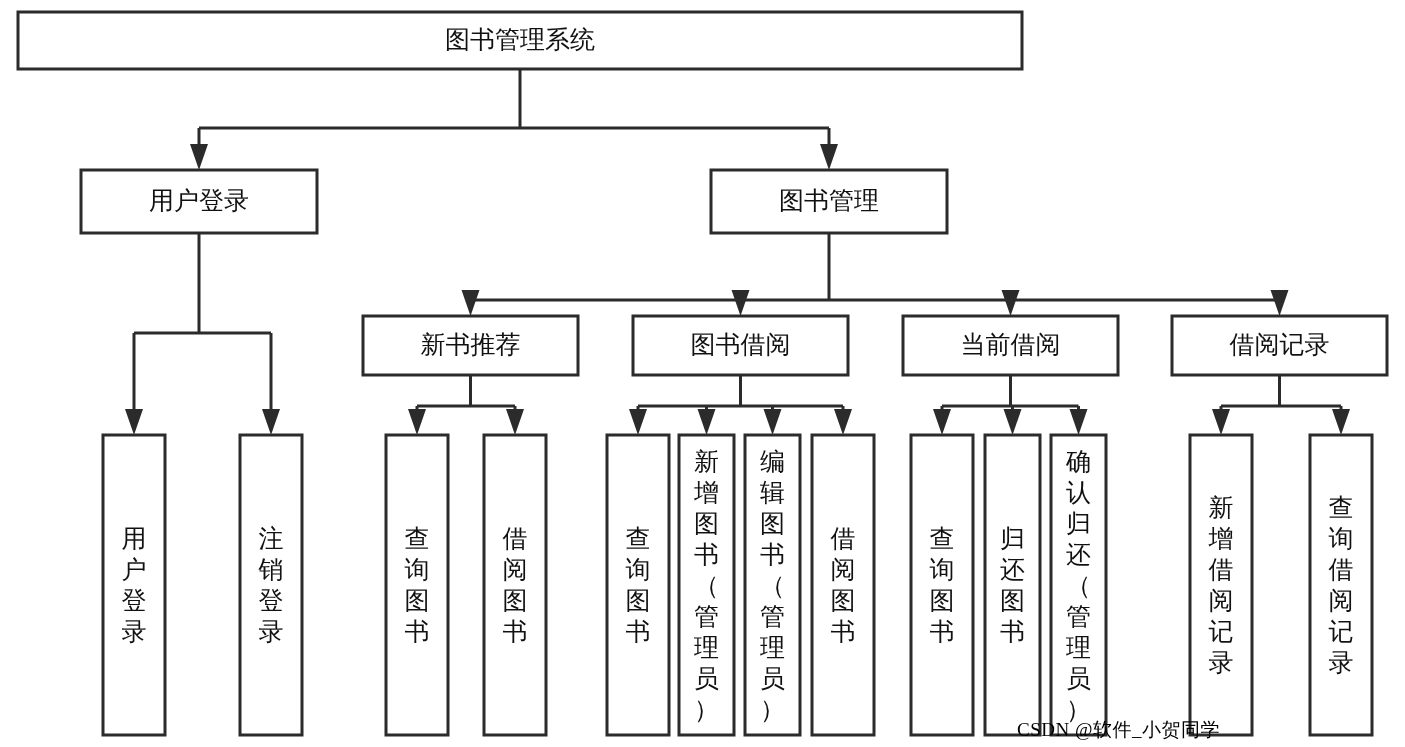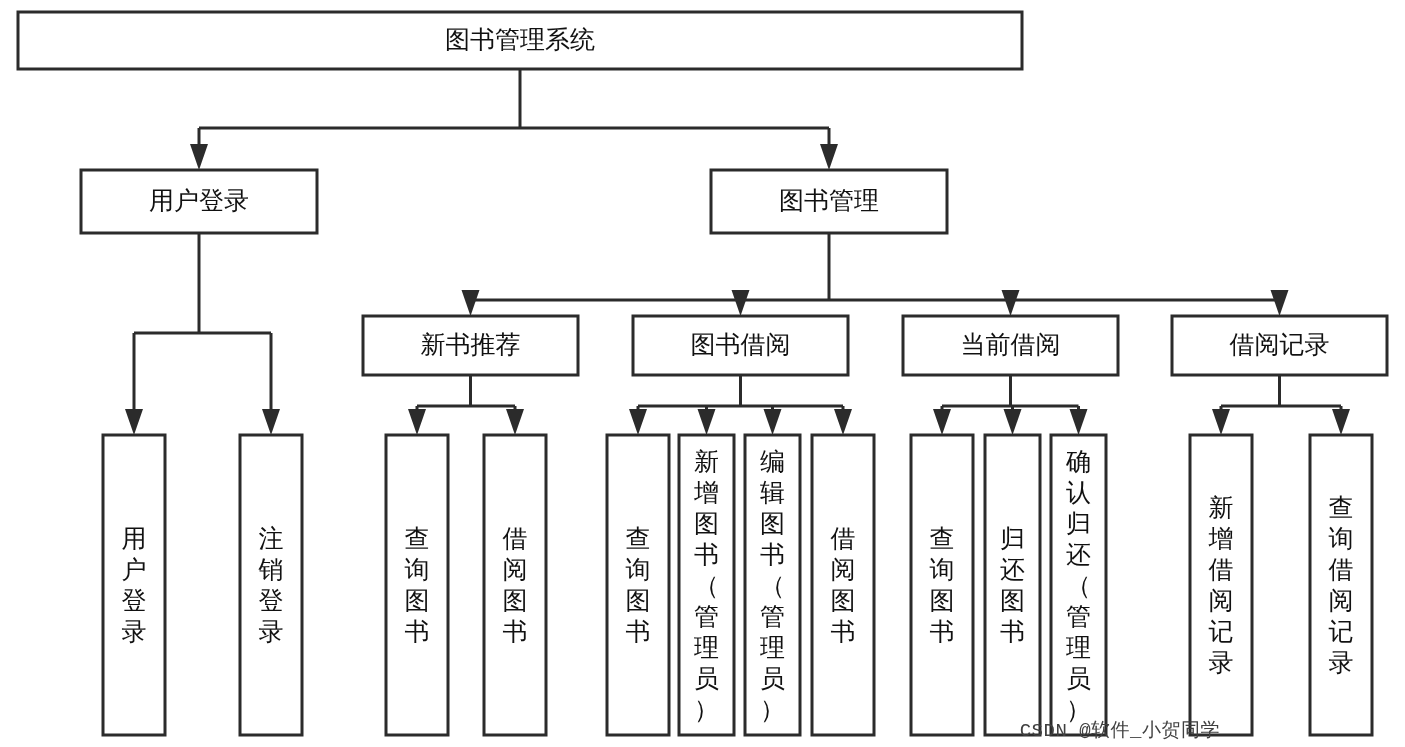--- a/index.html
+++ b/index.html
@@ -54,23 +54,23 @@
   .node-label-v {
     font-family: "Liberation Sans", "DejaVu Sans", sans-serif;
     font-size: 25px;
     fill: #111111;
     text-anchor: middle;
   }
   .watermark {
     position: absolute;
     right: 8px;
     bottom: 4px;
-    font-family: Liberation Mono, monospace;
+    font-family: Liberation Serif, serif;
     font-size: 19px;
-    color: #404040;
+    color: #000000;
     letter-spacing: 0.5px;
     white-space: nowrap;
     user-select: none;
   }
 </style>
 </head>
 <body>
 
 <div id="diagram-root">
 

